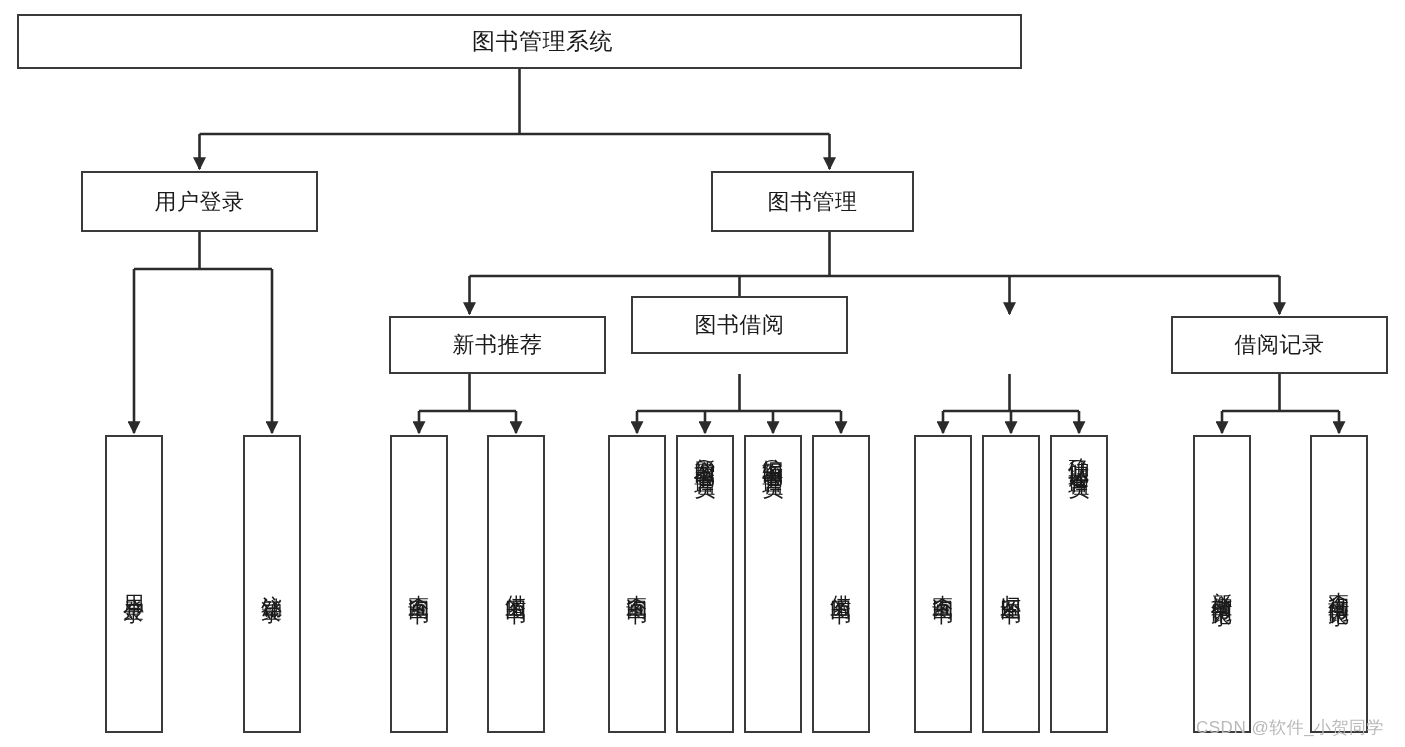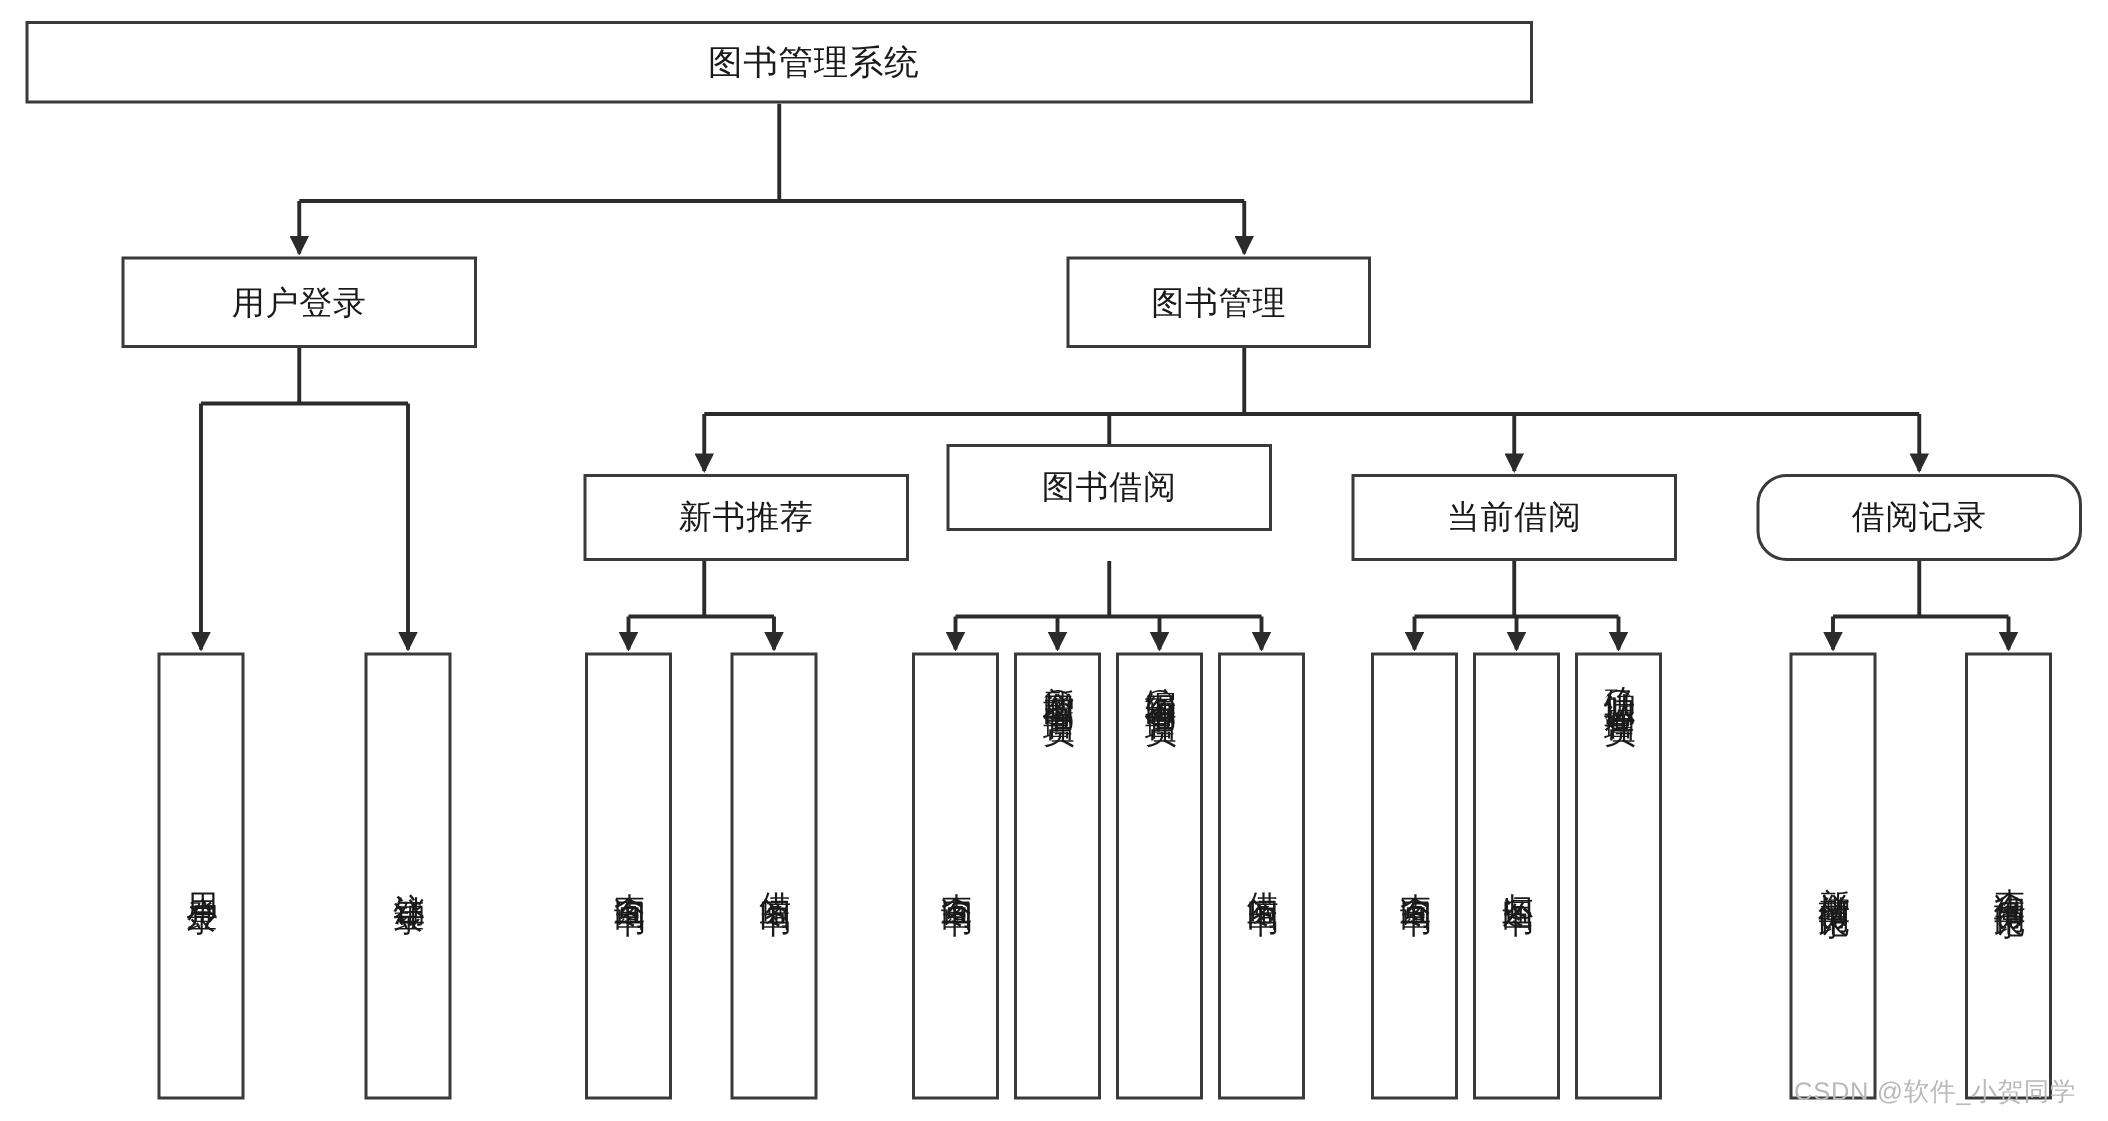--- a/index.html
+++ b/index.html
@@ -131,24 +131,21 @@
   <div class="node horiz" style="left: 711px; top: 171px; width: 203px; height: 61px;">
     <span class="lbl">图书管理</span>
   </div>
 
   <div class="node horiz" style="left: 361px; top: 316px; width: 217px; height: 58px; margin-left: 28px;">
     <span class="lbl">新书推荐</span>
   </div>
   <div class="node horiz" style="left: 631px; top: 296px; width: 217px; height: 58px;">
     <span class="lbl">图书借阅</span>
   </div>
-  <div class="node horiz" style="left: 901px; top: 316px; width: 217px; height: 58px;">
-    <span class="lbl">当前借阅</span>
-  </div>
-  <div class="node horiz" style="left: 1171px; top: 316px; width: 217px; height: 58px; border-radius: 20px;">
+  <div class="node horiz" style="left: 1171px; top: 316px; width: 217px; height: 58px;">
     <span class="lbl">借阅记录</span>
   </div>
 
   <div class="node vert mid" style="left: 105px; top: 435px; width: 58px; height: 298px;">
     <span class="lbl">用户登录</span>
   </div>
   <div class="node vert mid" style="left: 243px; top: 435px; width: 58px; height: 298px;">
     <span class="lbl">注销登录</span>
   </div>
   <div class="node vert mid" style="left: 390px; top: 435px; width: 58px; height: 298px;">

